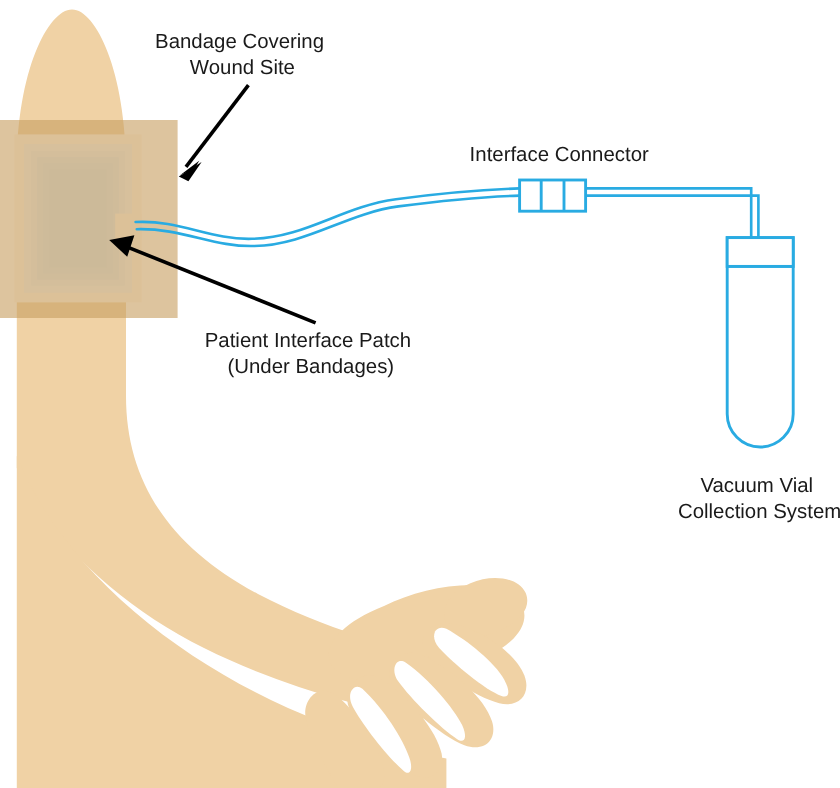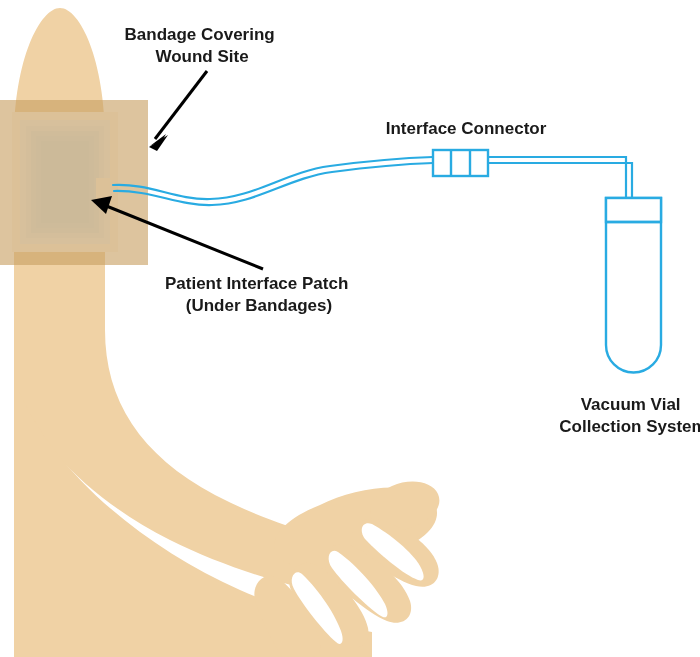--- a/index.html
+++ b/index.html
@@ -13,21 +13,20 @@
     font-family: "Liberation Sans", sans-serif;
     position: relative;
     overflow: hidden;
   }
   #stage {
     position: absolute;
     left: 0;
     top: 0;
     width: 700px;
     height: 612px;
-    font-weight: bold;
   }
   svg.diagram {
     display: block;
     width: 700px;
     height: 657px;
   }
   .label-text {
     font-family: "Liberation Sans", sans-serif;
     font-size: 17px;
     fill: #1a1a1a;

